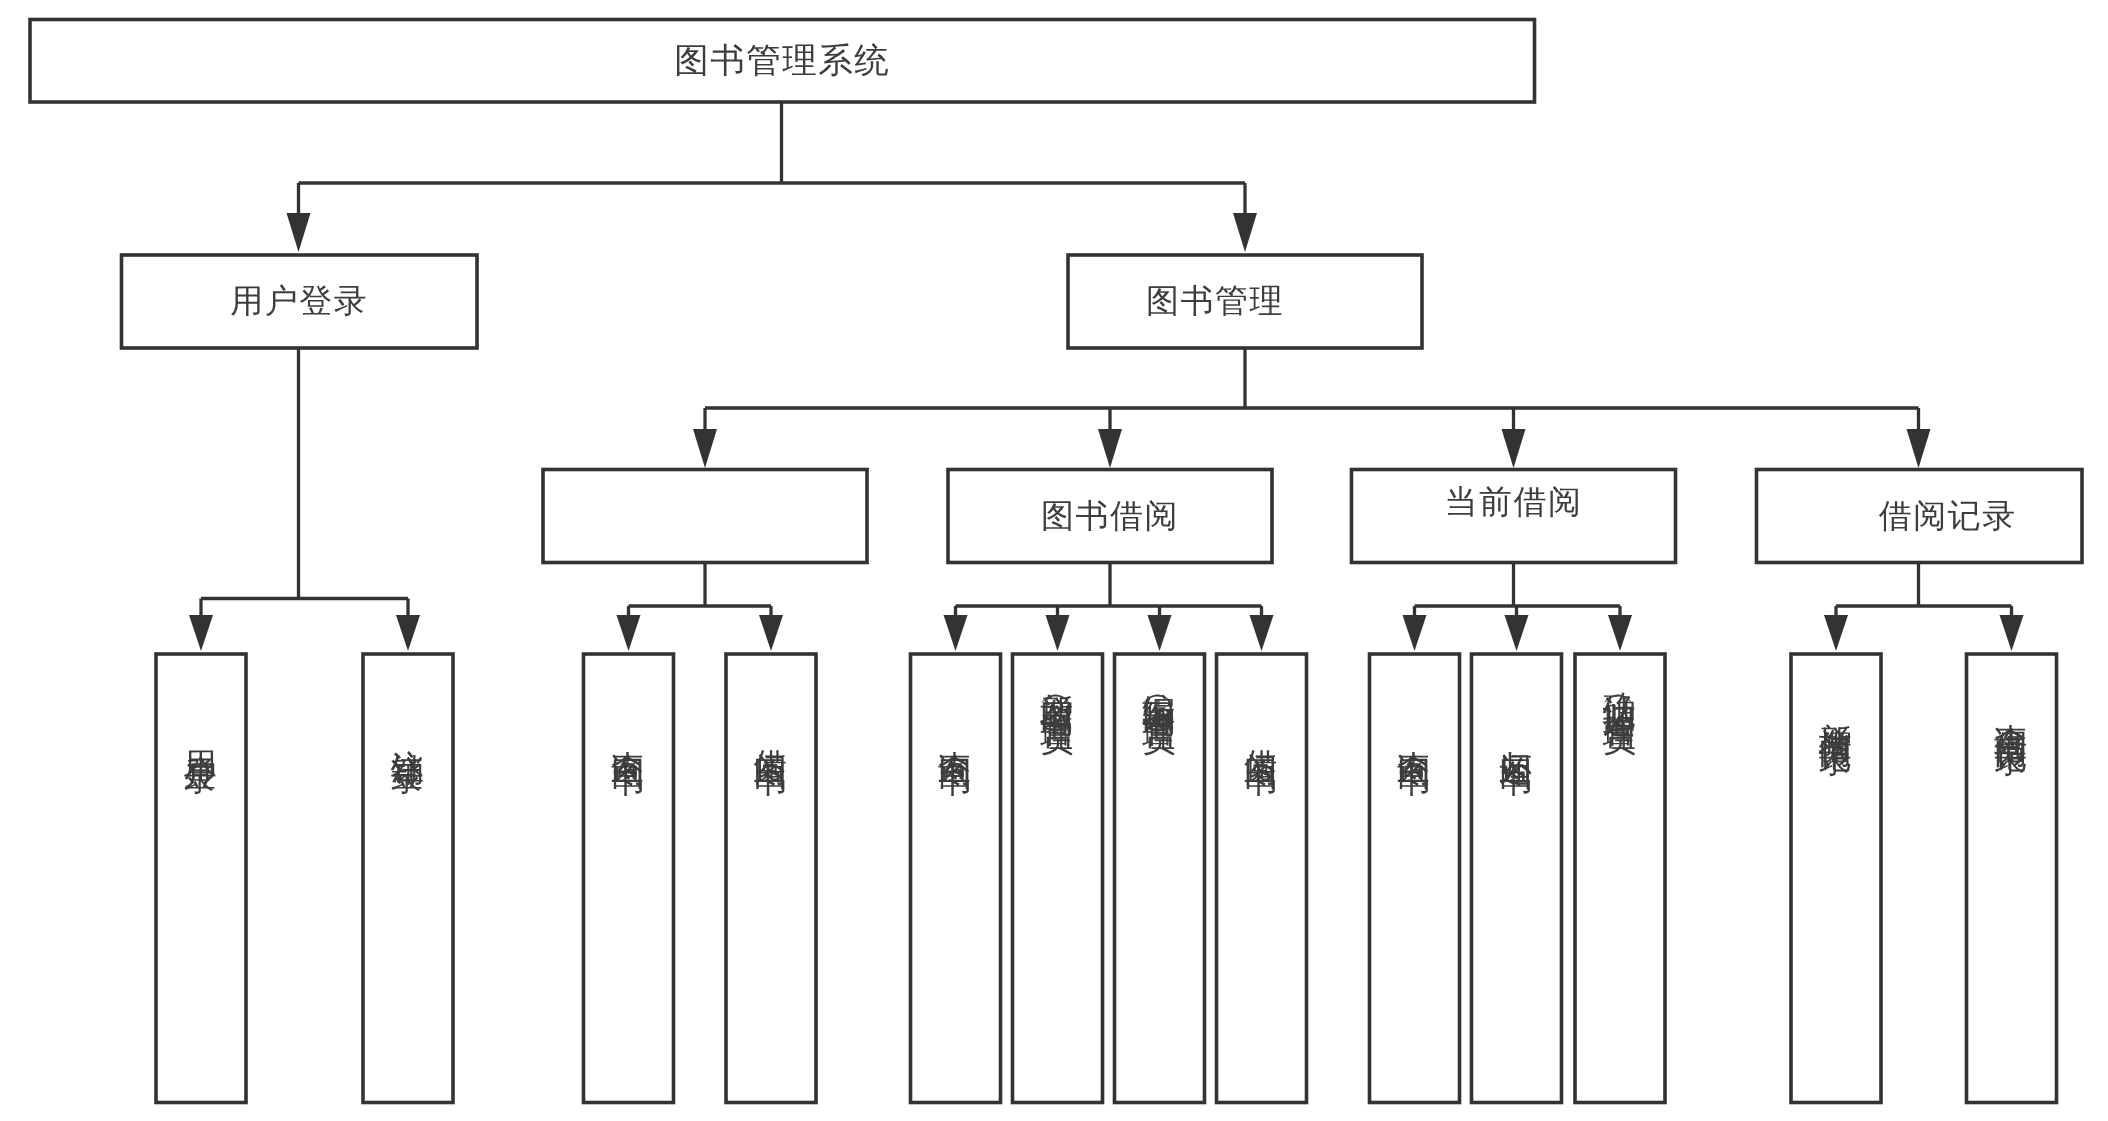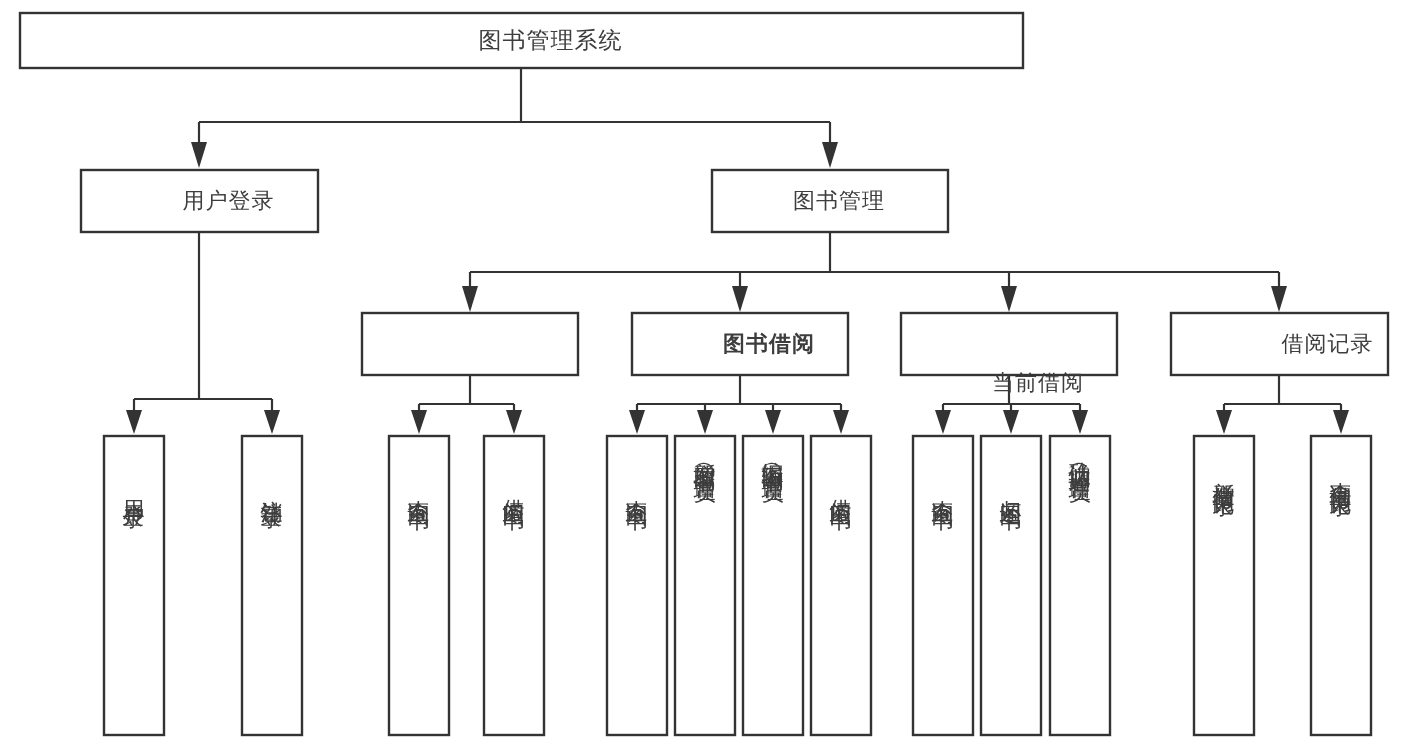--- a/index.html
+++ b/index.html
@@ -55,21 +55,20 @@
     color: #3d3d3d;
     letter-spacing: 3px;
     white-space: nowrap;
   }
   .hlabel-wrap {
     position: absolute;
     display: flex;
     align-items: center;
     justify-content: center;
     pointer-events: none;
-    padding-left: 29px;
   }
   .hlabel-text {
     font-family: "Liberation Sans", "DejaVu Sans", sans-serif;
     font-size: 22px;
     color: #3d3d3d;
     letter-spacing: 1px;
     white-space: nowrap;
   }
   .title-text {
     font-size: 23px;
@@ -202,25 +201,25 @@
 
   <div class="hlabel-wrap" style="left:81px; top:170px; width:237px; height:62px;">
     <span class="hlabel-text">用户登录</span>
   </div>
 
   <div class="hlabel-wrap" style="left:712px; top:170px; width:196px; height:62px;text-align:center;">
     <span class="hlabel-text">图书管理</span>
   </div>
 
 
-  <div class="hlabel-wrap" style="left:632px; top:313px; width:216px; height:62px;font-weight:bold;">
+  <div class="hlabel-wrap" style="left:632px; top:313px; width:216px; height:62px;">
     <span class="hlabel-text">图书借阅</span>
   </div>
 
-  <div class="hlabel-wrap" style="left:901px; top:313px; width:216px; height:44px;margin-top:48px;">
+  <div class="hlabel-wrap" style="left:901px; top:313px; width:216px; height:44px;">
     <span class="hlabel-text">当前借阅</span>
   </div>
 
   <div class="hlabel-wrap" style="left:1171px; top:313px; width:255px; height:62px;">
     <span class="hlabel-text">借阅记录</span>
   </div>
 
   <div class="vlabel-wrap" style="left:104px; top:436px; width:60px; height:299px; padding-top:46px;">
     <span class="vlabel-text">用户登录</span>
   </div>

